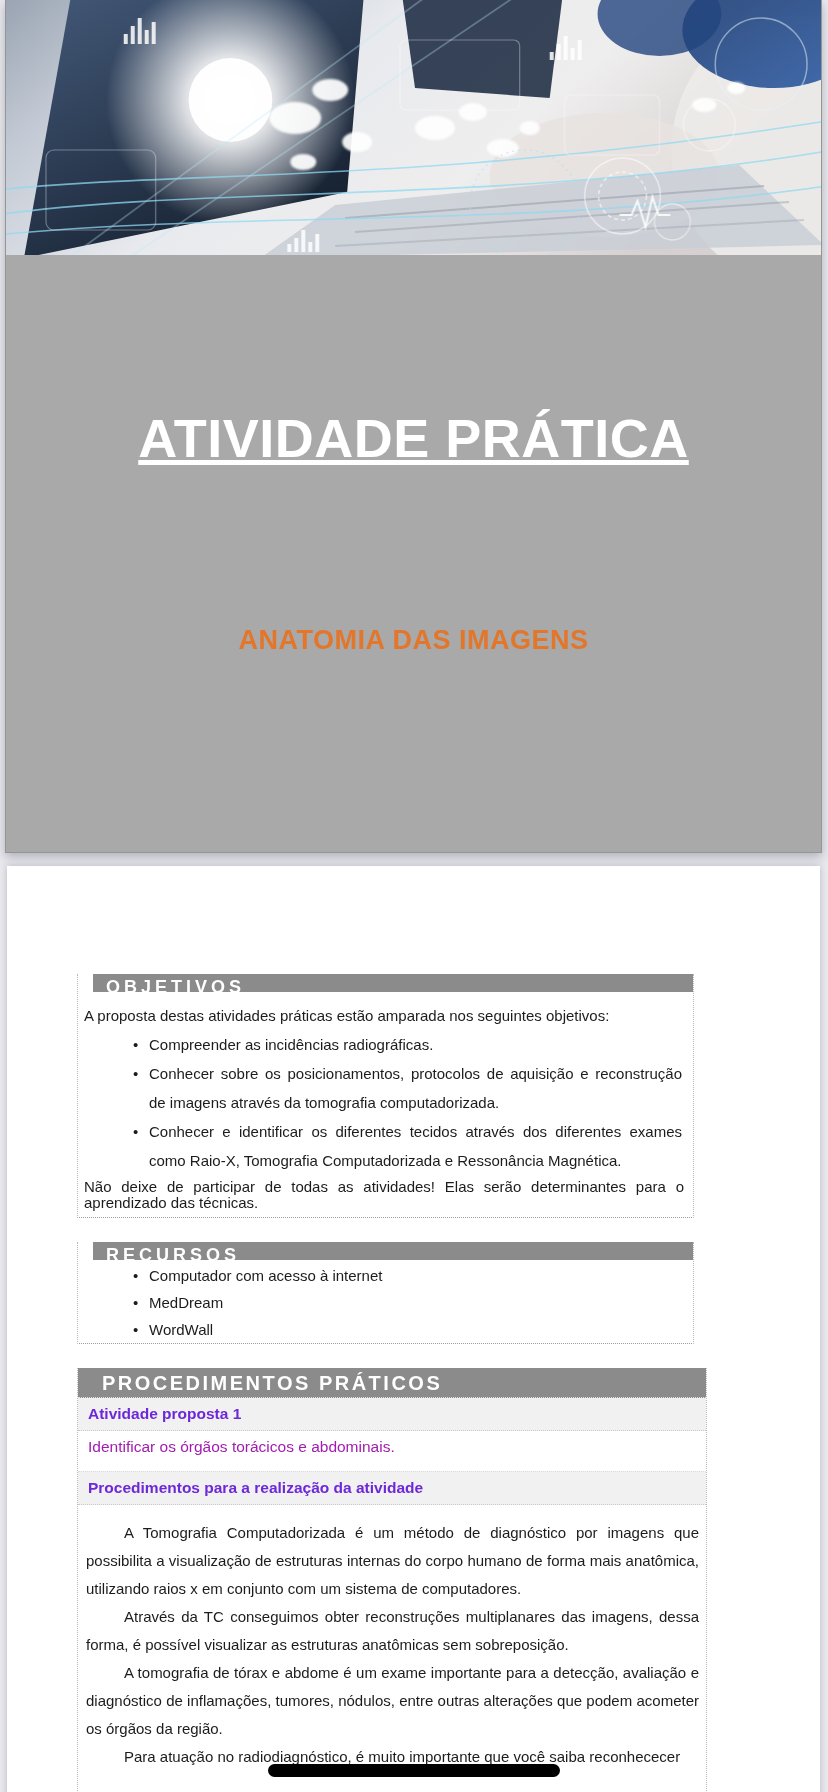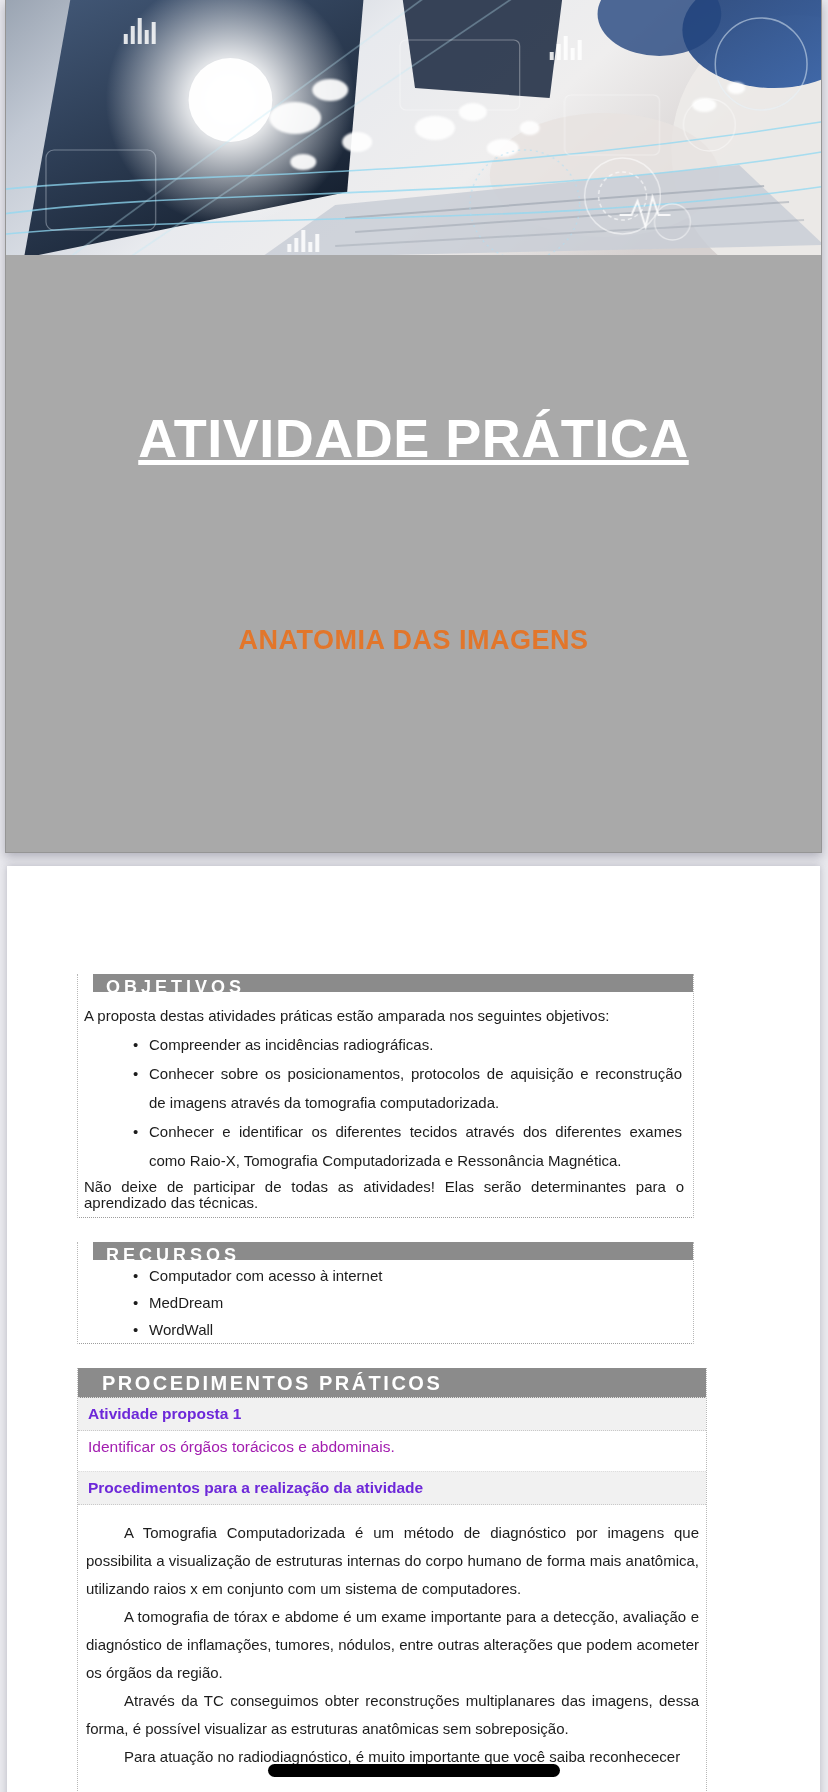--- a/index.html
+++ b/index.html
@@ -287,21 +287,21 @@
 
   <section class="proc">
     <div class="bar2">
       <span>PROCEDIMENTOS PRÁTICOS</span>
     </div>
     <div class="row shade">Atividade proposta 1</div>
     <div class="row plain">Identificar os órgãos torácicos e abdominais.</div>
     <div class="row shade steps">Procedimentos para a realização da atividade</div>
     <div class="textblock">
       <p>A Tomografia Computadorizada é um método de diagnóstico por imagens que possibilita a visualização de estruturas internas do corpo humano de forma mais anatômica, utilizando raios x em conjunto com um sistema de computadores.</p>
+      <p>Através da TC conseguimos obter reconstruções multiplanares das imagens, dessa forma, é possível visualizar as estruturas anatômicas sem sobreposição.</p>
       <p>A tomografia de tórax e abdome é um exame importante para a detecção, avaliação e diagnóstico de inflamações, tumores, nódulos, entre outras alterações que podem acometer os órgãos da região.</p>
-      <p>Através da TC conseguimos obter reconstruções multiplanares das imagens, dessa forma, é possível visualizar as estruturas anatômicas sem sobreposição.</p>
       <p>Para atuação no radiodiagnóstico, é muito importante que você saiba reconhececer</p>
     </div>
   </section>
 
 </div>
 
 <div class="home-indicator"></div>
 
 </body></html>

